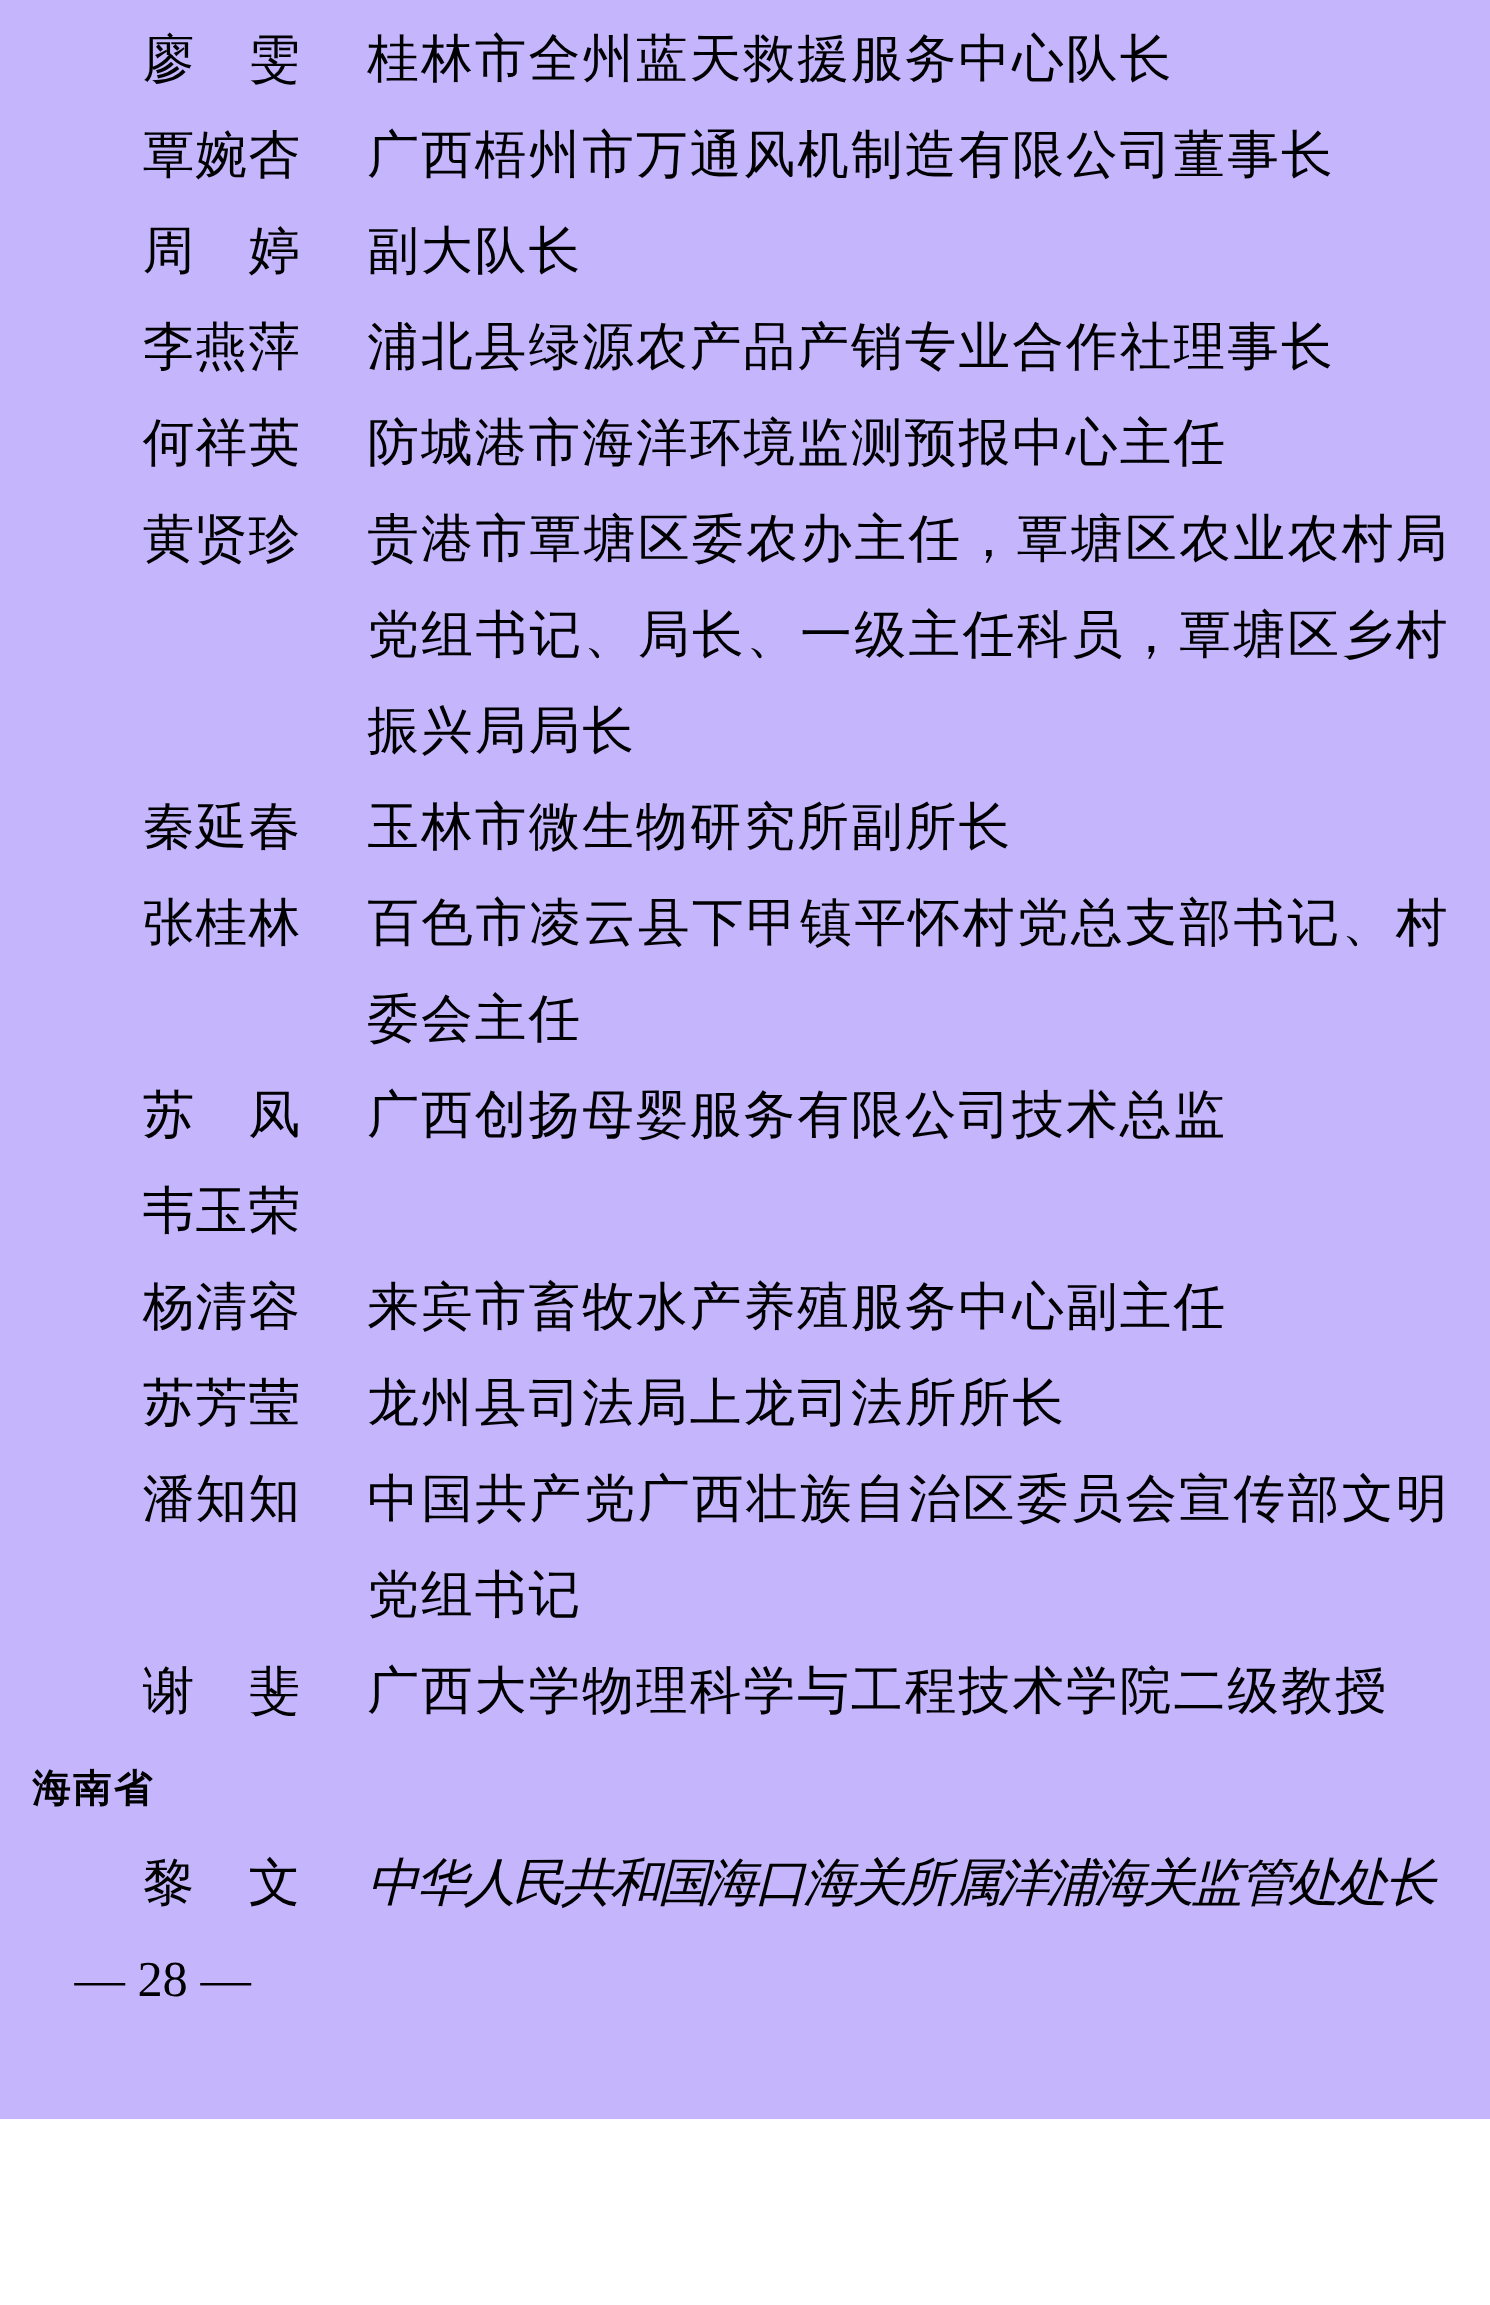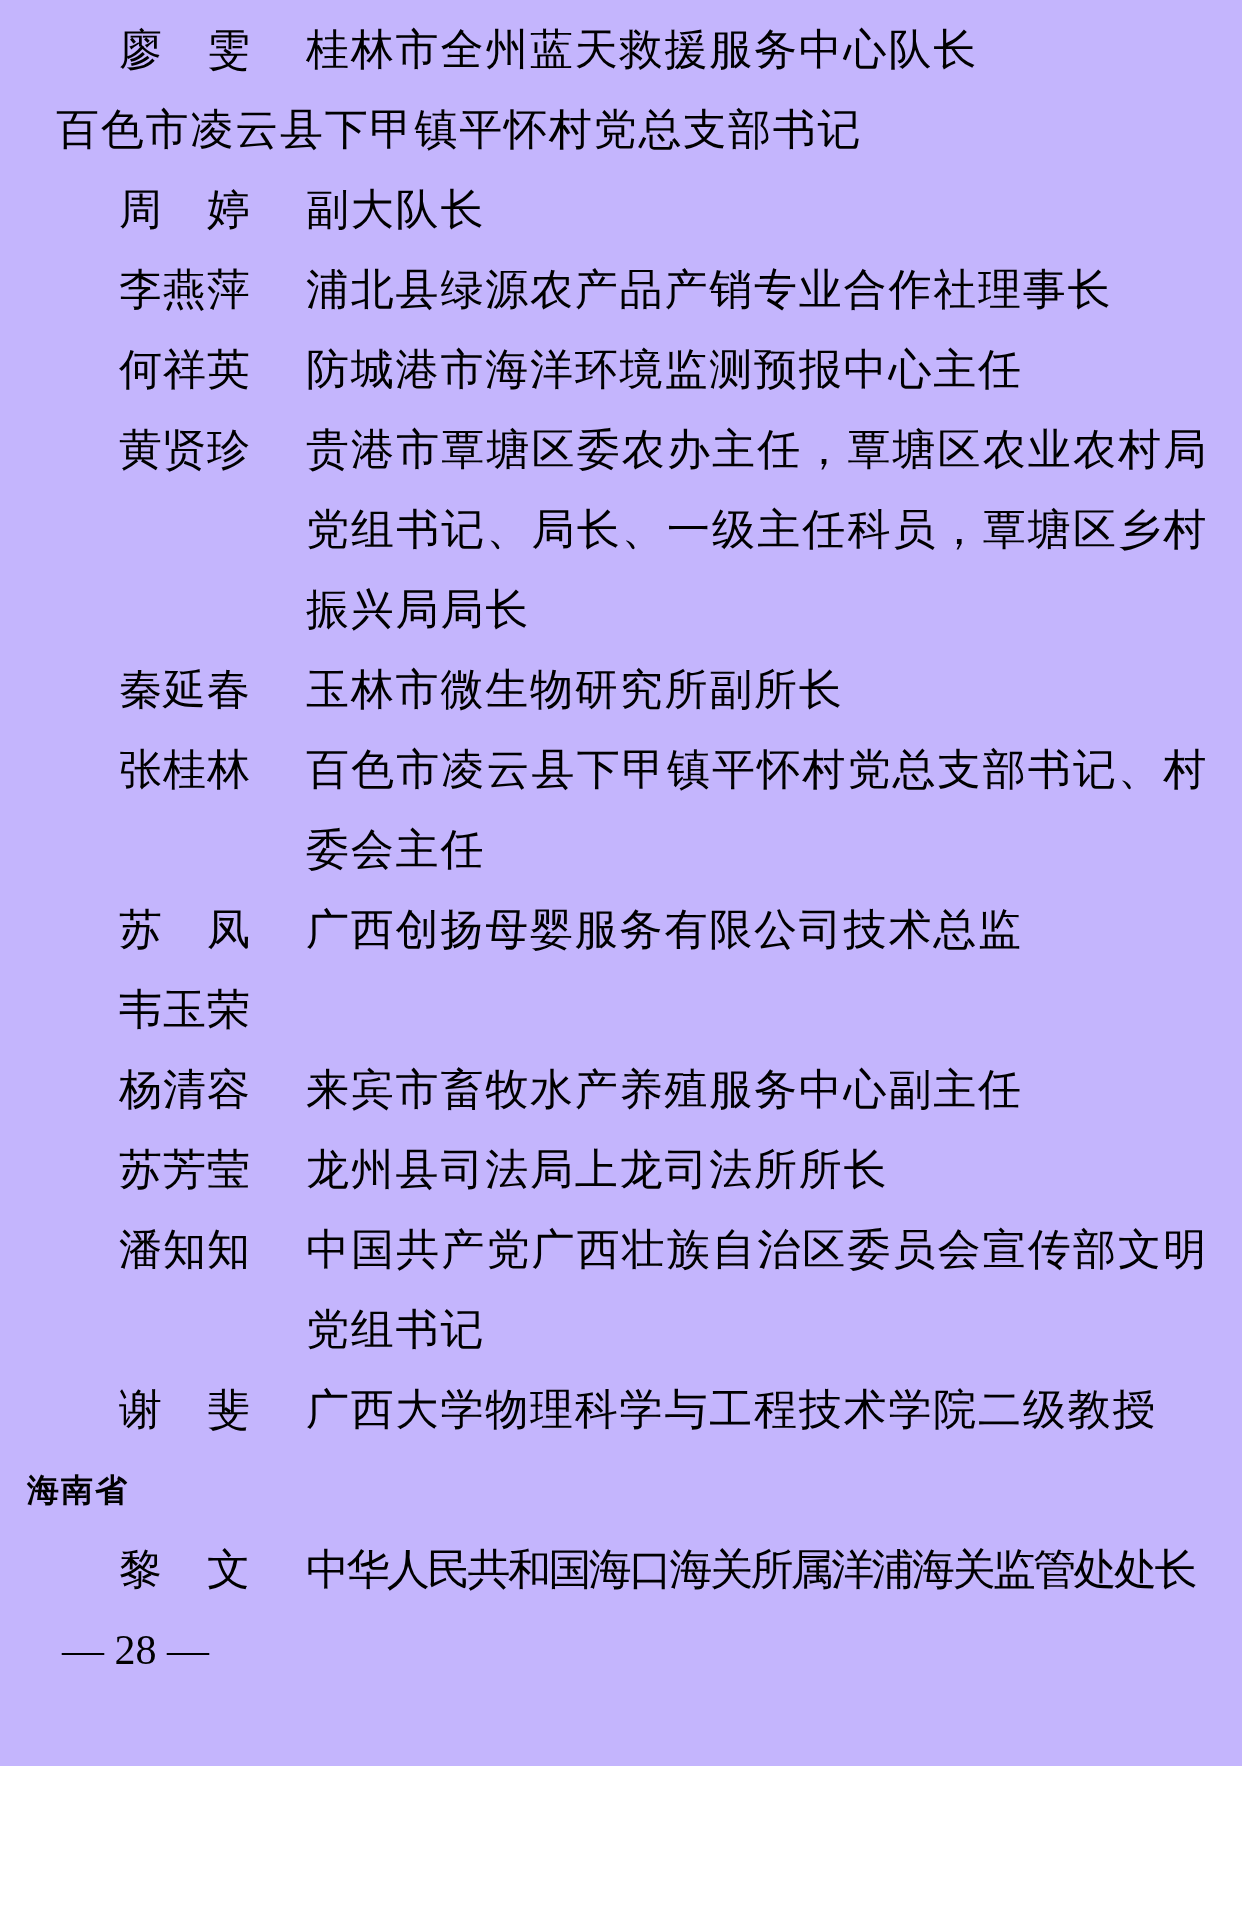--- a/index.html
+++ b/index.html
@@ -40,20 +40,21 @@
   }
   .title .line {
     text-align: justify;
   }
   .title .line.full {
     text-align-last: justify;
   }
   .title .line.tight {
     letter-spacing: -2.6px;
     white-space: nowrap;
+    font-style: italic;
   }
   .section-header {
     margin-left: 27px;
     font-family: "Liberation Sans", "DejaVu Sans", sans-serif;
     font-weight: bold;
     font-size: 32px;
     line-height: 80px;
     letter-spacing: 2px;
   }
   .footer {
@@ -67,22 +68,23 @@
 
 <div class="page">
   <main class="content">
       <div class="entry">
         <div class="name">廖　雯</div>
         <div class="title">
           <div class="line">桂林市全州蓝天救援服务中心队长</div>
         </div>
       </div>
       <div class="entry">
+        <div class="name">覃婉杏</div>
         <div class="title">
-          <div class="line">百色市凌云县下甲镇平怀村党总支部书记</div>
+          <div class="line">广西梧州市万通风机制造有限公司董事长</div>
         </div>
       </div>
       <div class="entry">
         <div class="name">周　婷</div>
         <div class="title">
           <div class="line">副大队长</div>
         </div>
       </div>
       <div class="entry">
         <div class="name">李燕萍</div>

